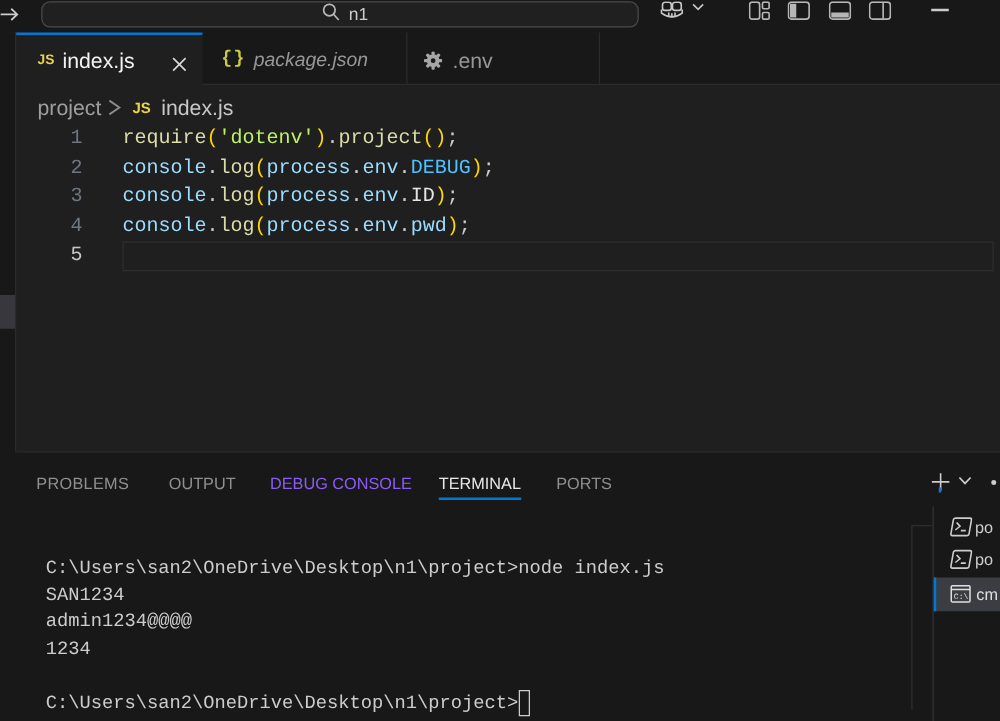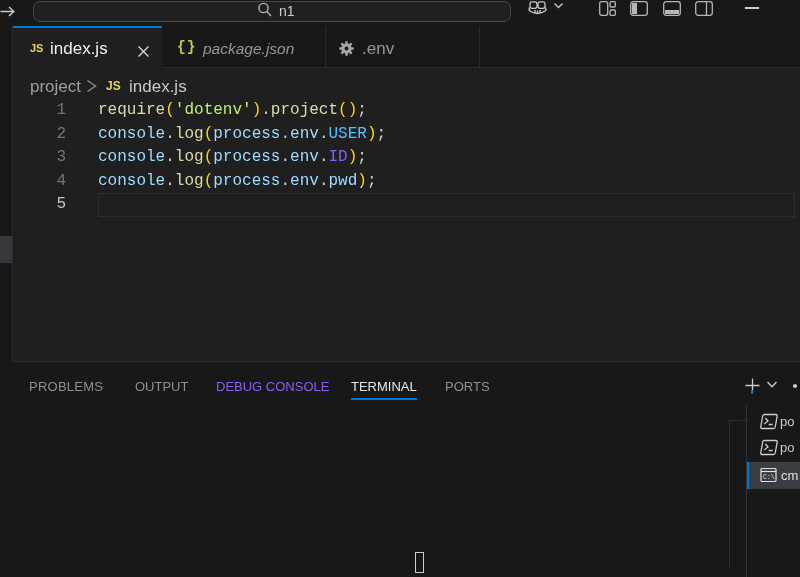--- a/index.html
+++ b/index.html
@@ -106,22 +106,22 @@
     <div>1</div>
       <div>2</div>
       <div>3</div>
       <div>4</div>
       <div style="color:#c6c6c6;">5</div>
   </div>
 
   <div class="abs" style="left:98px;top:193px;width:697px;height:23.5px;border:1.5px solid #2e2e32;"></div>
 
   <pre class="abs" style="left:98px;top:99px;font-size:16px;line-height:23.5px;color:#cccccc;"><span style="color:#dcdcaa">require</span><span style="color:#ffd700">(</span><span style="color:#bef264">'dotenv'</span><span style="color:#ffd700">)</span>.<span style="color:#dcdcaa">project</span><span style="color:#ffd700">()</span>;
-<span style="color:#9cdcfe">console</span>.<span style="color:#dcdcaa">log</span><span style="color:#ffd700">(</span><span style="color:#9cdcfe">process</span>.<span style="color:#9cdcfe">env</span>.<span style="color:#4fc1ff">USER</span><span style="color:#ffd700">)</span>;
-<span style="color:#9cdcfe">console</span>.<span style="color:#dcdcaa">log</span><span style="color:#ffd700">(</span><span style="color:#9cdcfe">process</span>.<span style="color:#9cdcfe">env</span>.<span style="color:#8b5cf6">ID</span><span style="color:#ffd700">)</span>;
+<span style="color:#9cdcfe">console</span>.<span style="color:#dcdcaa">log</span><span style="color:#ffd700">(</span><span style="color:#9cdcfe">process</span>.<span style="color:#9cdcfe">env</span>.<span style="color:#4fc1ff">DEBUG</span><span style="color:#ffd700">)</span>;
+<span style="color:#9cdcfe">console</span>.<span style="color:#dcdcaa">log</span><span style="color:#ffd700">(</span><span style="color:#9cdcfe">process</span>.<span style="color:#9cdcfe">env</span>.<span style="color:#e5e5e5">ID</span><span style="color:#ffd700">)</span>;
 <span style="color:#9cdcfe">console</span>.<span style="color:#dcdcaa">log</span><span style="color:#ffd700">(</span><span style="color:#9cdcfe">process</span>.<span style="color:#9cdcfe">env</span>.<span style="color:#9cdcfe">pwd</span><span style="color:#ffd700">)</span>;</pre>
 
   <div class="abs" style="left:0;top:26px;width:12px;height:551px;background:#181818;"></div>
   <div class="abs" style="left:12px;top:26px;width:1px;height:335px;background:#2b2b2b;"></div>
   <div class="abs" style="left:0;top:236px;width:12px;height:27px;background:#37373d;"></div>
 
   <div class="abs" style="left:0;top:361px;width:800px;height:216px;background:#181818;"></div>
   <div class="abs" style="left:12px;top:361px;width:788px;height:1px;background:#2b2b2b;"></div>
   <div class="abs" style="left:29px;top:379px;color:#8f8f8f;font-size:13px;letter-spacing:0.25px;text-align:right;">PROBLEMS</div>
   <div class="abs" style="left:135px;top:379px;color:#8f8f8f;font-size:13px;">OUTPUT</div>
@@ -131,20 +131,26 @@
   <div class="abs" style="left:445px;top:379px;color:#8f8f8f;font-size:13px;">PORTS</div>
 
   <svg class="abs" style="left:744px;top:377px;" width="17" height="17" viewBox="0 0 17 17">
     <path d="M8.5 1.5 V15.5 M1.5 8.5 H15.5" stroke="#cccccc" stroke-width="1.3"></path>
   </svg>
   <svg class="abs" style="left:766px;top:380px;" width="12" height="9" viewBox="0 0 12 9">
     <path d="M1.5 2 L6 6.7 L10.5 2" stroke="#cccccc" stroke-width="1.4" fill="none"></path>
   </svg>
   <div class="abs" style="left:792.5px;top:384px;width:4.5px;height:4px;border-radius:50%;background:#cccccc;"></div>
 
+  <pre class="abs" style="left:36.6px;top:444px;font-size:15px;line-height:21.6px;color:#cccccc;">C:\Users\san2\OneDrive\Desktop\n1\project&gt;node index.js
+SAN1234
+admin1234@@@@
+1234
+
+C:\Users\san2\OneDrive\Desktop\n1\project&gt;</pre>
 
   <div class="abs" style="left:414.6px;top:551.5px;width:9px;height:21.5px;border:1.5px solid #cccccc;"></div>
 
   <div class="abs" style="left:728.5px;top:419.5px;width:1px;height:148px;background:#2e2e2e;"></div>
   <div class="abs" style="left:728.5px;top:419.5px;width:17px;height:1px;background:#2e2e2e;"></div>
 
   <div class="abs" style="left:745.5px;top:405px;width:1px;height:172px;background:#333333;"></div>
   <div class="abs" style="left:751px;top:390px;width:2px;height:4px;background:#2472c8;"></div>
 
   <div class="abs" style="left:747px;top:462px;width:53px;height:27px;background:#3a3d41;"></div>

